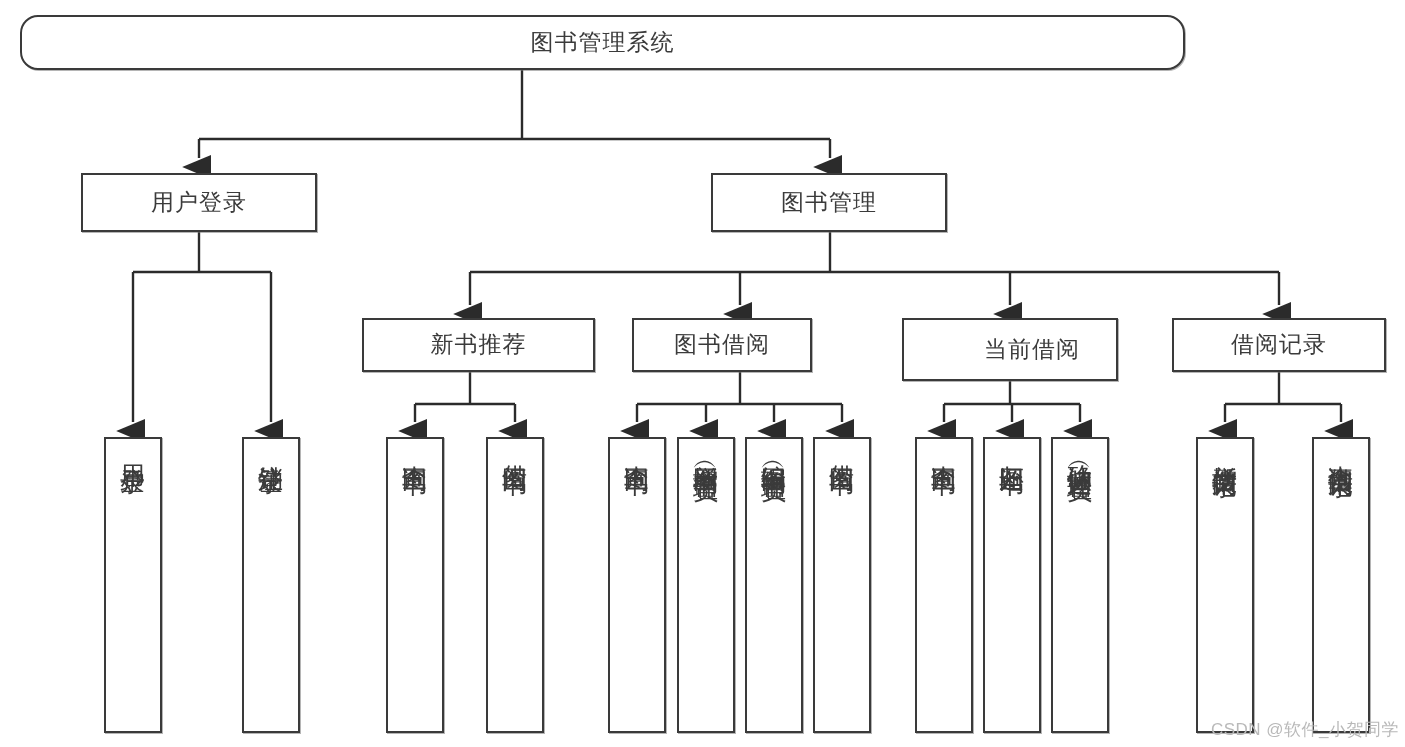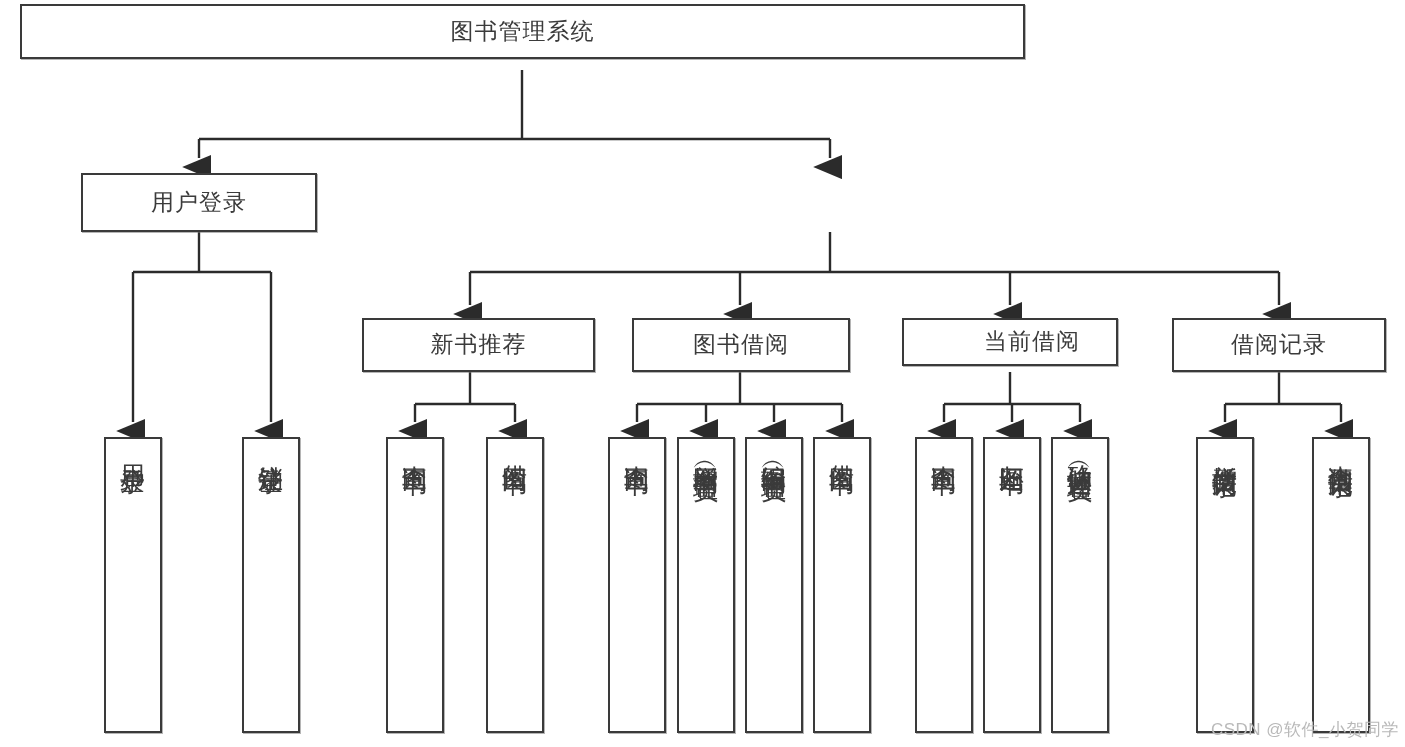--- a/index.html
+++ b/index.html
@@ -117,35 +117,38 @@
       <path d="M1012,404 L1012,422" marker-end="url(#arrow)"></path>
       <path d="M1080,404 L1080,422" marker-end="url(#arrow)"></path>
 
       <path d="M1279,372 L1279,404"></path>
       <path d="M1225,404 L1341,404"></path>
       <path d="M1225,404 L1225,422" marker-end="url(#arrow)"></path>
       <path d="M1341,404 L1341,422" marker-end="url(#arrow)"></path>
     </g>
   </svg>
 
-  <div class="node horiz root" style="left:20px; top:4px; width:1005px; height:55px;">
+  <div class="node horiz root" style="left:20px; top:15px; width:1165px; height:55px;border-radius:18px;">
     <span>图书管理系统</span>
   </div>
 
   <div class="node horiz" style="left:81px; top:173px; width:236px; height:59px;">
     <span>用户登录</span>
   </div>
+  <div class="node horiz" style="left:711px; top:173px; width:236px; height:59px;">
+    <span>图书管理</span>
+  </div>
 
   <div class="node horiz" style="left:362px; top:318px; width:233px; height:54px;">
     <span>新书推荐</span>
   </div>
-  <div class="node horiz" style="left:632px; top:318px; width:218px; height:54px;align-items:center;">
+  <div class="node horiz" style="left:632px; top:318px; width:180px; height:54px;align-items:center;">
     <span>图书借阅</span>
   </div>
-  <div class="node horiz" style="left:902px; top:318px; width:216px; height:48px;padding-left:44px;">
+  <div class="node horiz" style="left:902px; top:318px; width:216px; height:63px;padding-left:44px;">
     <span>当前借阅</span>
   </div>
   <div class="node horiz" style="left:1172px; top:318px; width:214px; height:54px;">
     <span>借阅记录</span>
   </div>
 
   <div class="node vert" style="left:104px; top:437px; width:58px; height:296px;">
     <span class="vlabel">用户登录</span>
   </div>
   <div class="node vert" style="left:242px; top:437px; width:58px; height:296px;">

